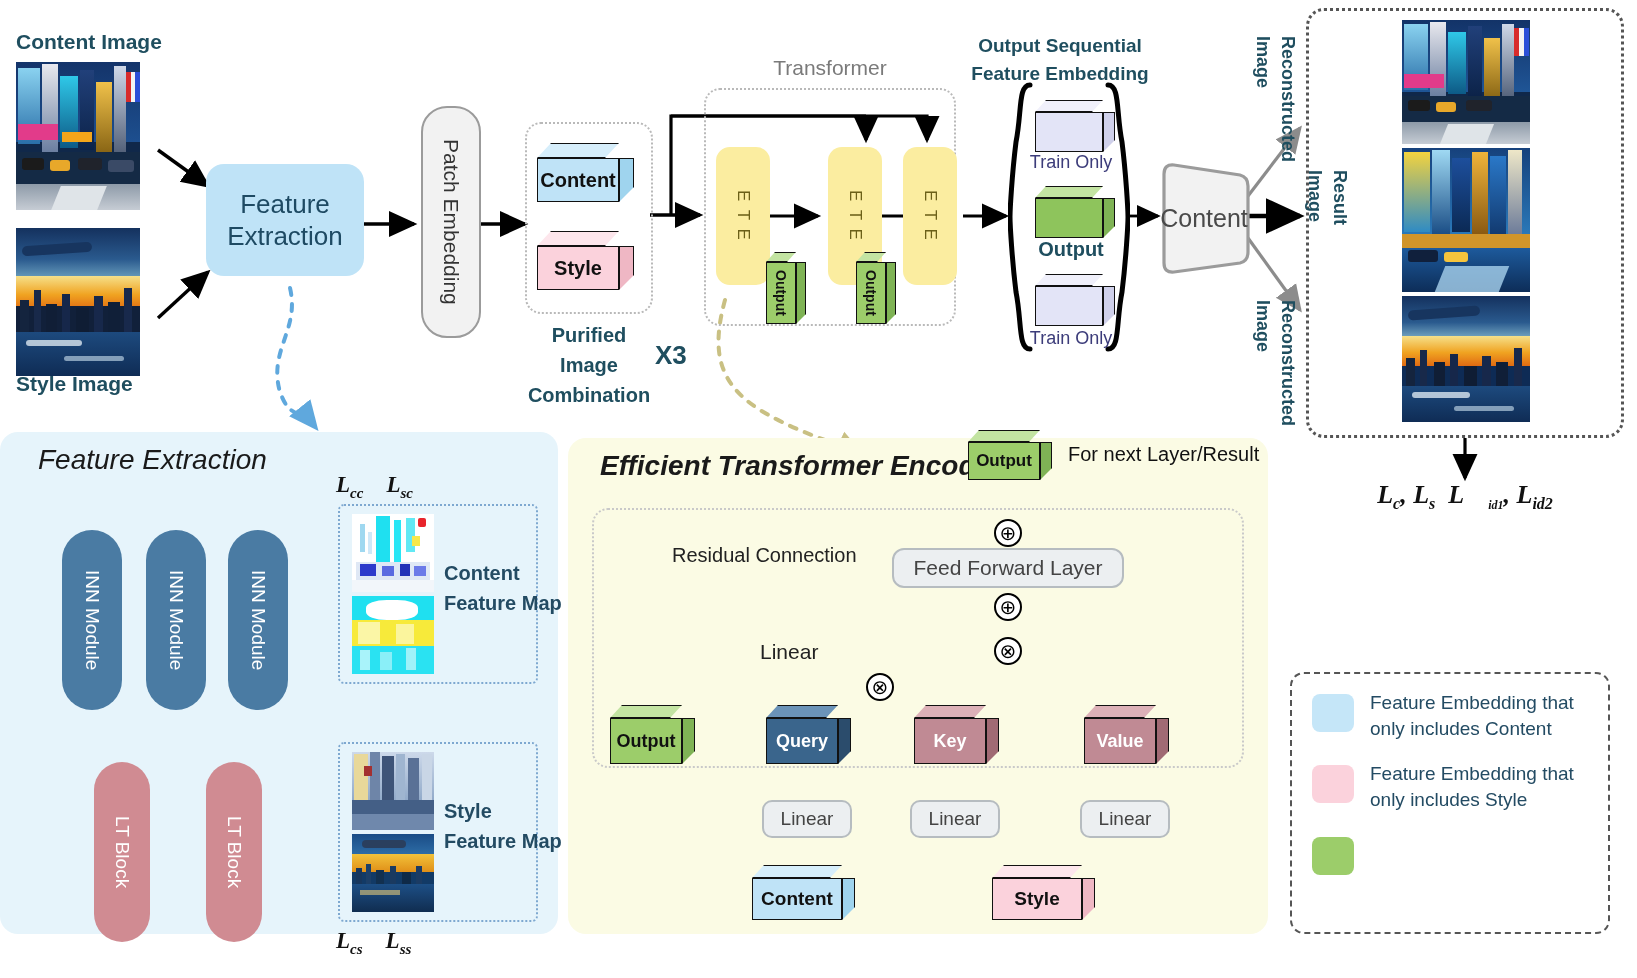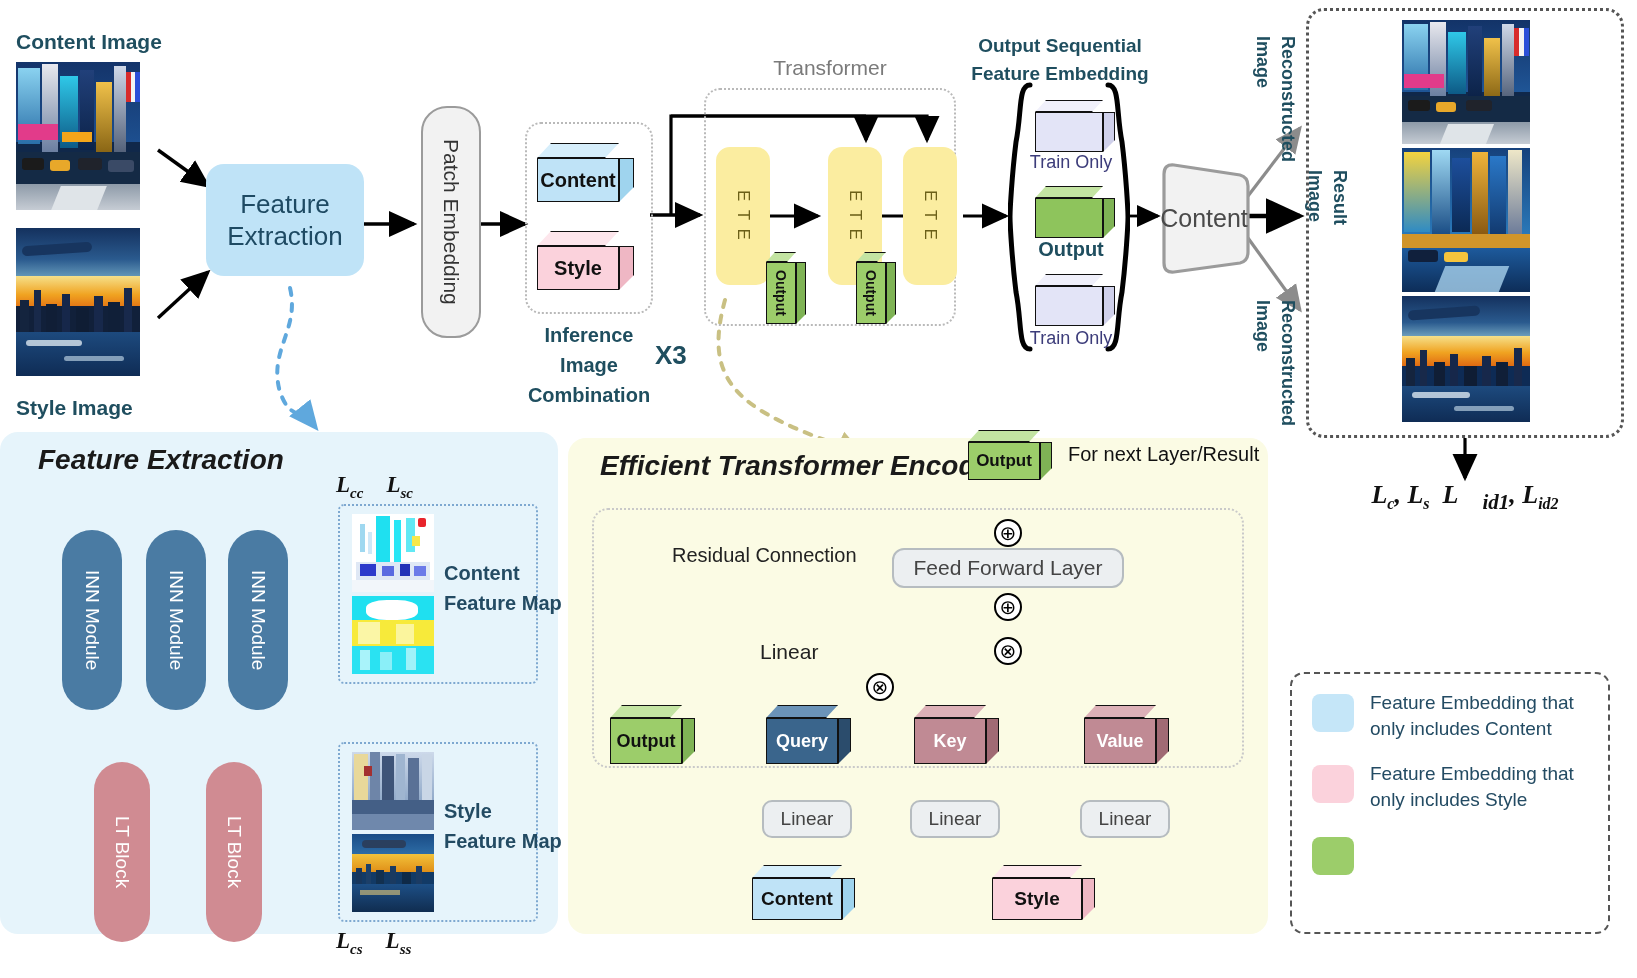--- a/index.html
+++ b/index.html
@@ -196,21 +196,21 @@
   <i style="left:46px;top:66px;width:8px;height:40px;background:#16274a;"></i>
   <i style="left:60px;top:80px;width:13px;height:26px;background:#0f1d34;"></i>
   <i style="left:78px;top:68px;width:9px;height:38px;background:#17284b;"></i>
   <i style="left:92px;top:74px;width:12px;height:32px;background:#101f38;"></i>
   <i style="left:108px;top:60px;width:8px;height:46px;background:#18294c;"></i>
   <i style="left:0;top:104px;width:124px;height:44px;background:linear-gradient(180deg,#1d4a7e,#0f2c55);"></i>
   <i style="left:10px;top:112px;width:56px;height:6px;background:#e8f2f8;opacity:.75;border-radius:3px;"></i>
   <i style="left:48px;top:128px;width:60px;height:5px;background:#cfe4f2;opacity:.6;border-radius:3px;"></i>
 </div>
 
-<div class="abs lbl-dark" style="left:16px; top:396px; font-size:21px;text-align:center;">Style Image</div>
+<div class="abs lbl-dark" style="left:16px; top:372px; font-size:21px;text-align:center;">Style Image</div>
 
 <div class="abs roundbox" style="left:206px; top:164px; width:158px; height:112px; background:#bfe3f7; border-radius:18px;">
   <span style="color:#1e4a63; font-size:26px; line-height:1.25;">Feature<br>Extraction</span>
 </div>
 
 <div class="abs roundbox" style="left:421px; top:106px; width:60px; height:232px; background:#f2f2f2; border:2.4px solid #9b9b9b; border-radius:26px;">
   <span class="vert" style="color:#333; font-size:21px;">Patch Embedding</span>
 </div>
 
 <div class="abs dotbox" style="left:525px; top:122px; width:128px; height:192px;"></div>
@@ -229,21 +229,21 @@
   <div class="top" style="left:0; bottom:44px; width:82px; height:15px; background:#fde6ec;
        clip-path: polygon(14px 0, 82px 0, 68px 15px, 0 15px);"></div>
   <div class="side" style="left:82px; bottom:0; width:15px; height:44px; background:#efb7c4;
        clip-path: polygon(0 0, 15px -15px, 15px 29px, 0 44px);"></div>
   <div class="face" style="width:82px; height:44px; background:#fbd2dc; font-size:20px;">
     <span>Style</span>
   </div>
 </div>
 
 <div class="abs lbl-dark" style="left:525px; top:320px; width:128px; text-align:center; font-size:20px; line-height:1.5;">
-  <span>Inference</span><br>
+  <span>Purified</span><br>
   <span>Image</span><br>
   <span>Combination</span>
 </div>
 <div class="abs lbl-dark" style="left:655px; top:340px; font-size:26px;">X3</div>
 
 <div class="abs lbl-gray" style="left:700px; top:56px; width:260px; text-align:center; font-size:21px;">Transformer</div>
 <div class="abs dotbox" style="left:704px; top:88px; width:252px; height:238px;"></div>
 
 <div class="abs roundbox" style="left:716px; top:147px; width:54px; height:138px; background:#fbeda0;">
   <span class="vert" style="color:#6b6018; font-size:17px; letter-spacing:2px;">E T E</span>
@@ -381,26 +381,26 @@
   <i style="left:80px;top:60px;width:9px;height:32px;background:#17284b;"></i>
   <i style="left:94px;top:66px;width:12px;height:26px;background:#101f38;"></i>
   <i style="left:112px;top:52px;width:8px;height:40px;background:#18294c;"></i>
   <i style="left:0;top:90px;width:128px;height:36px;background:linear-gradient(180deg,#1d4a7e,#0f2c55);"></i>
   <i style="left:10px;top:96px;width:58px;height:6px;background:#e8f2f8;opacity:.75;border-radius:3px;"></i>
   <i style="left:52px;top:110px;width:60px;height:5px;background:#cfe4f2;opacity:.6;border-radius:3px;"></i>
 </div>
 
 <div class="abs" style="left:1330px; top:480px; width:270px; text-align:center; font-family:'Liberation Serif', serif;
             font-style:italic; font-weight:700; font-size:26px; color:#111;">
-  <span>L<sub style="font-size:16px;">c</sub>, L<sub style="font-size:16px;">s</sub>&nbsp;&nbsp;L<sub style="font-size:21px;margin-left:24px;">id1</sub>, L<sub style="font-size:16px;">id2</sub></span>
+  <span>L<sub style="font-size:16px;">c</sub>, L<sub style="font-size:16px;">s</sub>&nbsp;&nbsp;L<sub style="font-size:12px;margin-left:24px;">id1</sub>, L<sub style="font-size:16px;">id2</sub></span>
 </div>
 
 <div class="abs panel-blue" style="left:0px; top:432px; width:558px; height:502px;"></div>
 
-<div class="abs" style="left:38px; top:444px; font-size:28px; font-style:italic; font-weight:700; color:#1a1a1a;">Feature Extraction</div>
+<div class="abs" style="left:38px; top:444px; font-size:28px; font-style:italic; font-weight:400; color:#1a1a1a;">Feature Extraction</div>
 
 <div class="abs roundbox" style="left:62px; top:530px; width:60px; height:180px; background:#4a7ba3; border-radius:30px;">
   <span class="vert" style="color:#fff; font-size:19px;">INN Module</span>
 </div>
 <div class="abs roundbox" style="left:146px; top:530px; width:60px; height:180px; background:#4a7ba3; border-radius:30px;">
   <span class="vert" style="color:#fff; font-size:19px;">INN Module</span>
 </div>
 <div class="abs roundbox" style="left:228px; top:530px; width:60px; height:180px; background:#4a7ba3; border-radius:30px;">
   <span class="vert" style="color:#fff; font-size:19px;">INN Module</span>
 </div>

